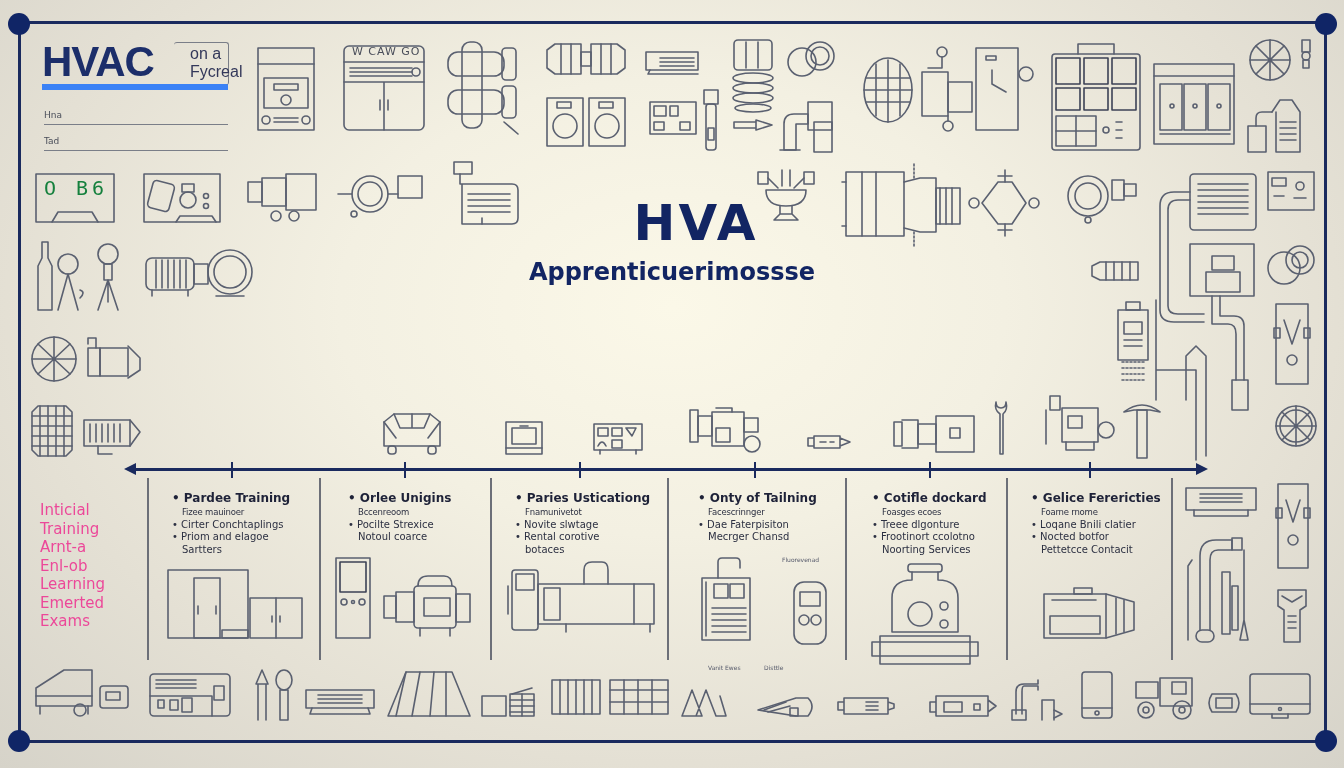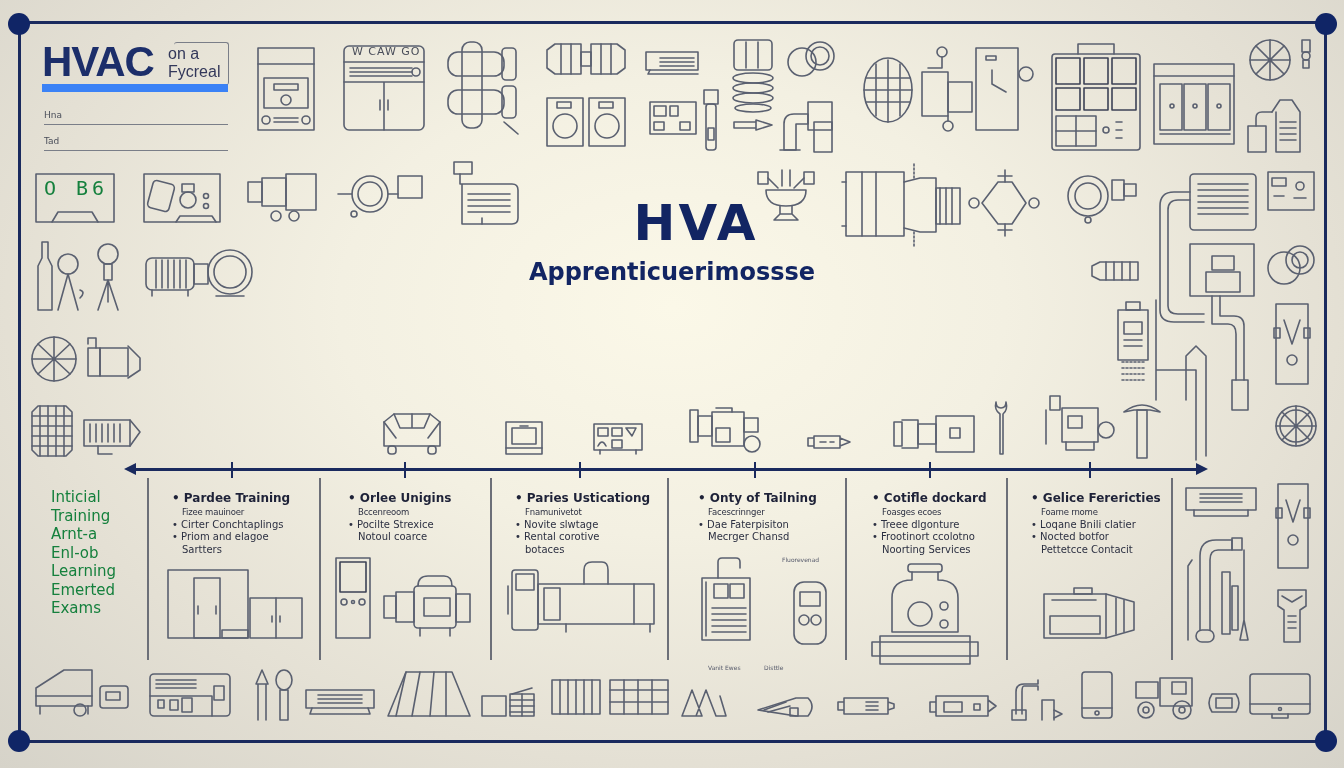--- a/index.html
+++ b/index.html
@@ -10,36 +10,36 @@
       color: #1a2a5e;
     }
     .abs { position: absolute; }
     .frame-h { position: absolute; height: 3px; background: #1a2a5e; }
     .frame-v { position: absolute; width: 3px; background: #1a2a5e; }
     .dot { position: absolute; width: 22px; height: 22px; border-radius: 50%; background: #102566; }
     svg.ic { position: absolute; overflow: visible; }
     svg.ic * { fill: none; stroke: #5a6070; stroke-width: 1.6; stroke-linejoin: round; stroke-linecap: round; }
     svg.ic .dk { stroke: #3c4256; }
 
-    .logo-box { position: absolute; left: 42px; top: 42px; width: 186px; height: 42px; border-bottom: 8px solid #3b82f6; }
+    .logo-box { position: absolute; left: 42px; top: 42px; width: 186px; height: 42px; border-bottom: 6px solid #3b82f6; }
     .logo-big { position: absolute; left: 0; top: -4px; font-family: "Liberation Sans", sans-serif; font-weight: bold; font-size: 42px; color: #1c2e6a; letter-spacing: -1px; }
     .logo-side { position: absolute; left: 132px; top: 0; width: 54px; height: 42px; border: 1.5px solid #7a7e88; border-radius: 3px; border-left: none; border-bottom: none; }
-    .logo-small { position: absolute; left: 126px; font-family: "Liberation Sans", sans-serif; font-size: 16px; color: #33385a; line-height: 17px; }
+    .logo-small { position: absolute; left: 148px; font-family: "Liberation Sans", sans-serif; font-size: 16px; color: #33385a; line-height: 17px; }
     .line-field { position: absolute; left: 44px; width: 184px; border-bottom: 1.5px solid #7a7e88; height: 14px; font-size: 9px; color: #4a4e5a; }
 
     .title-main { position: absolute; left: 0; width: 1344px; top: 194px; text-align: center; font-family: "DejaVu Sans", sans-serif; font-weight: bold; font-size: 50px; color: #122563; letter-spacing: 3px; padding-left: 24px; }
     .title-sub { position: absolute; left: 0; width: 1344px; top: 258px; text-align: center; font-family: "DejaVu Sans", sans-serif; font-weight: bold; font-size: 24px; color: #122563; }
 
     .timeline { position: absolute; left: 134px; top: 468px; width: 1064px; height: 3px; background: #1a2a5e; }
     .arrow-l { position: absolute; left: 124px; top: 463px; width: 0; height: 0; border-top: 6px solid transparent; border-bottom: 6px solid transparent; border-right: 12px solid #1a2a5e; }
     .arrow-r { position: absolute; left: 1196px; top: 463px; width: 0; height: 0; border-top: 6px solid transparent; border-bottom: 6px solid transparent; border-left: 12px solid #1a2a5e; }
     .tick { position: absolute; top: 462px; width: 2px; height: 16px; background: #1a2a5e; }
     .divider { position: absolute; top: 478px; width: 1.5px; height: 182px; background: #6c6f78; }
 
-    .left-list { position: absolute; left: 40px; top: 488px; font-family: "DejaVu Sans", sans-serif; font-size: 15px; line-height: 18.5px; color: #15803d; margin-left: 11px; }
+    .left-list { position: absolute; left: 40px; top: 501px; font-family: "DejaVu Sans", sans-serif; font-size: 15px; line-height: 18.5px; color: #ec4899; }
     .left-list div { white-space: nowrap; }
 
     .stage { position: absolute; top: 491px; font-family: "DejaVu Sans", sans-serif; color: #1e2238; }
     .stage .head { font-weight: bold; font-size: 12px; line-height: 15px; white-space: nowrap; text-align: right; }
     .stage .line { font-size: 10px; line-height: 12.6px; white-space: nowrap; color: #2c3042; }
     .stage .bul::before { content: "• "; }
     .stage .ind { padding-left: 10px; }
     .stage .tiny { font-size: 8.5px; letter-spacing: -0.2px; }
 
     .callout { position: absolute; font-size: 6px; color: #55596a; white-space: nowrap; }

